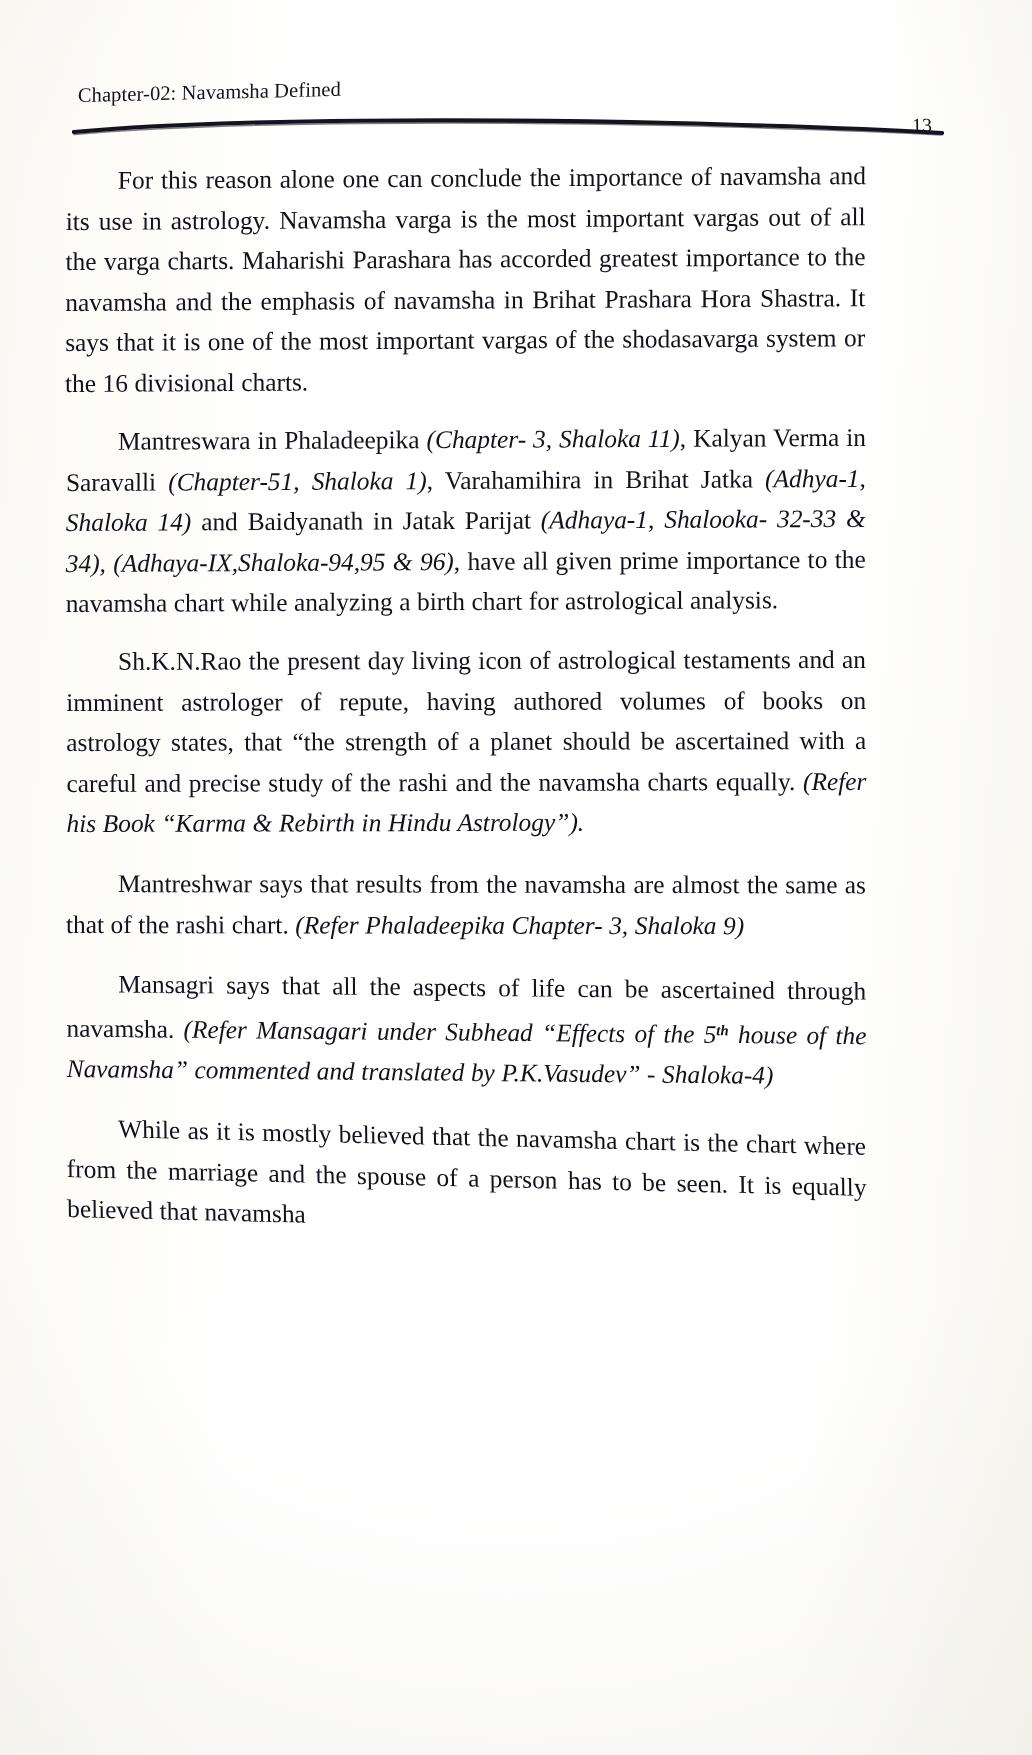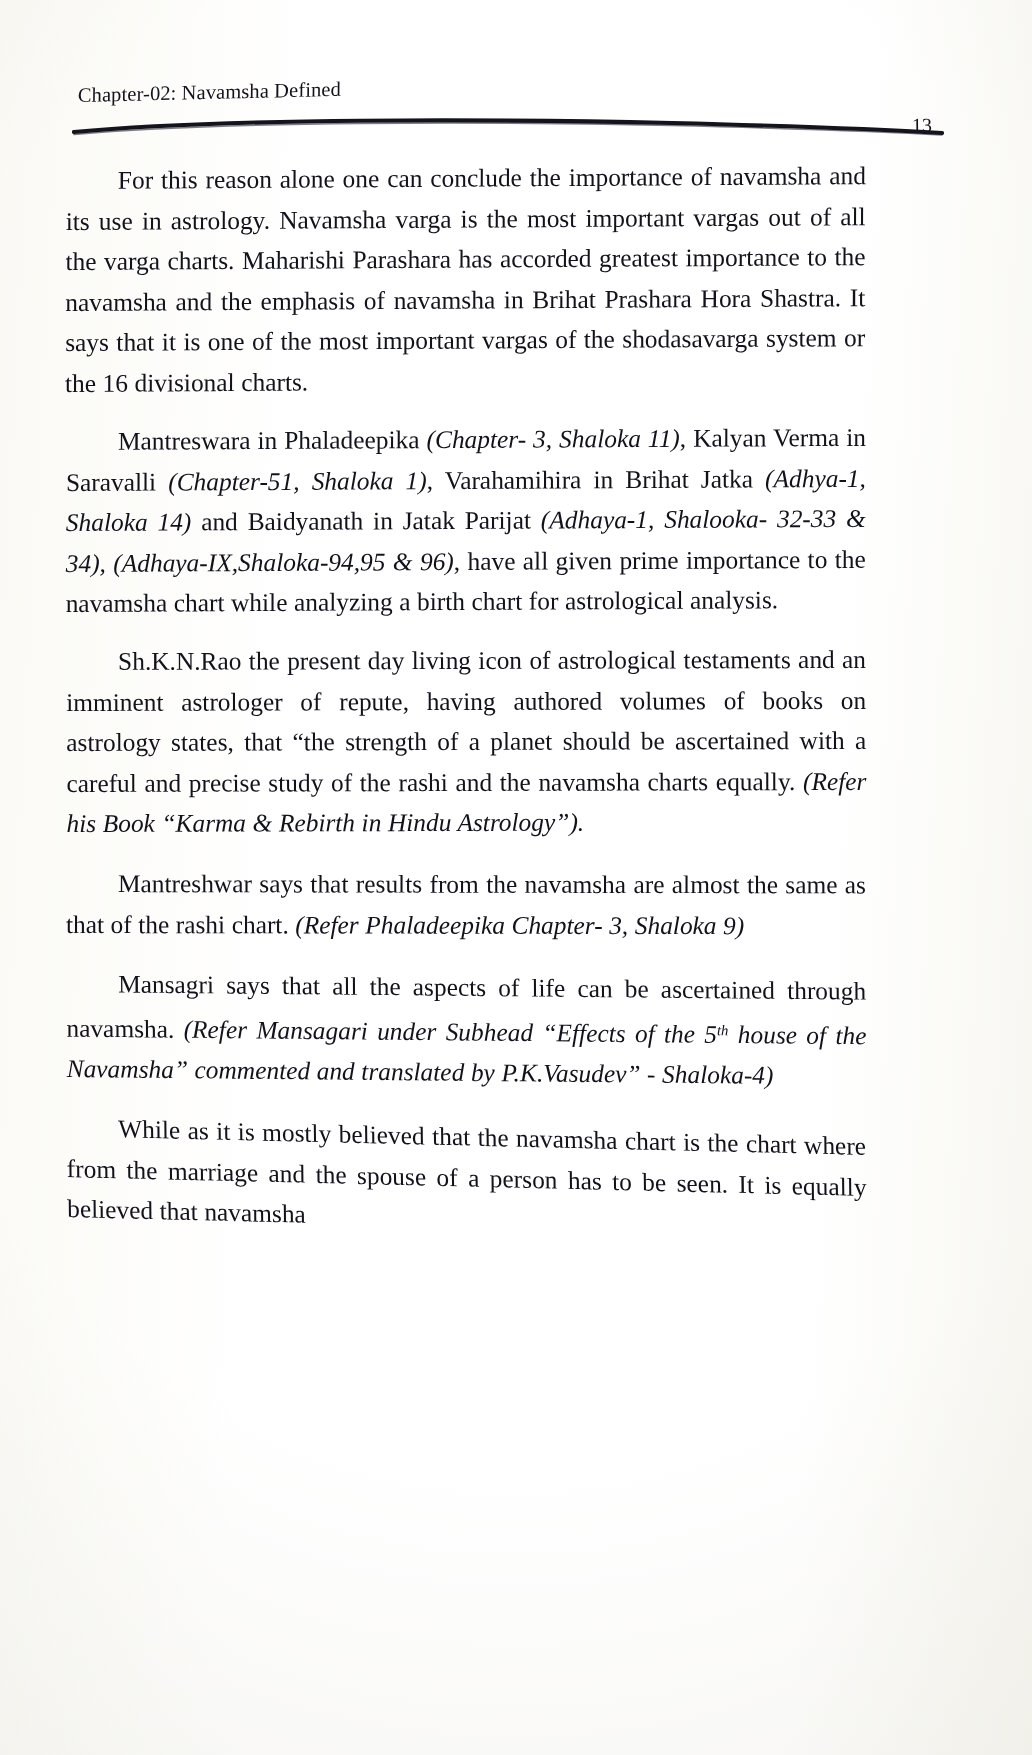--- a/index.html
+++ b/index.html
@@ -83,20 +83,21 @@
   }
 
   p.para em, p.para i {
     font-style: italic;
   }
 
   sup {
     font-size: 0.58em;
     vertical-align: 0.52em;
     font-style: italic;
+    font-weight: bold;
   }
 
   
   .w1  { transform: rotate(-0.35deg) skewX(-0.6deg); transform-origin: left top; }
   .w2  { transform: rotate(-0.30deg) skewX(-0.4deg); transform-origin: left top; }
   .w3  { transform: rotate(-0.15deg); transform-origin: left top; }
   .w4  { transform: rotate( 0.10deg); transform-origin: left top; }
   .w5  { transform: rotate( 0.55deg) skewX(0.9deg); transform-origin: left top; }
   .w6  { transform: rotate( 1.35deg) skewX(2.0deg); transform-origin: left top; }
 

